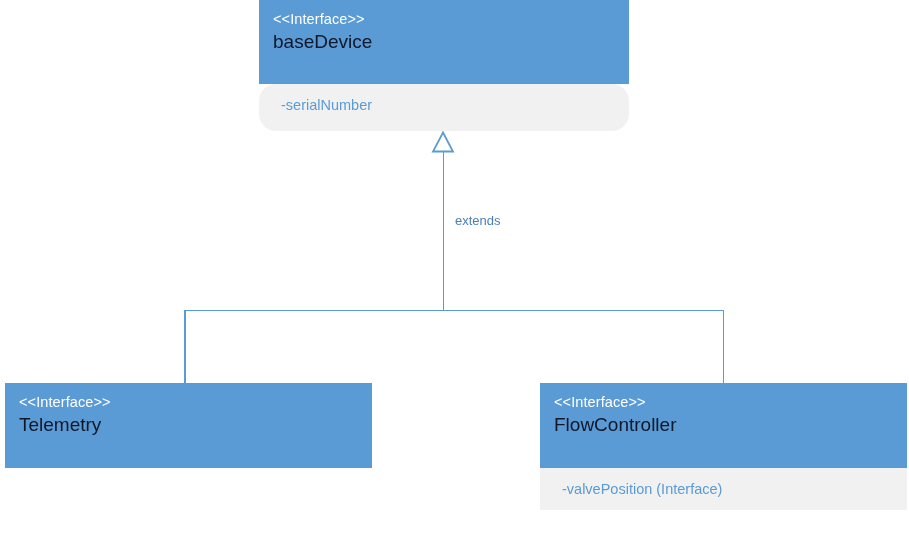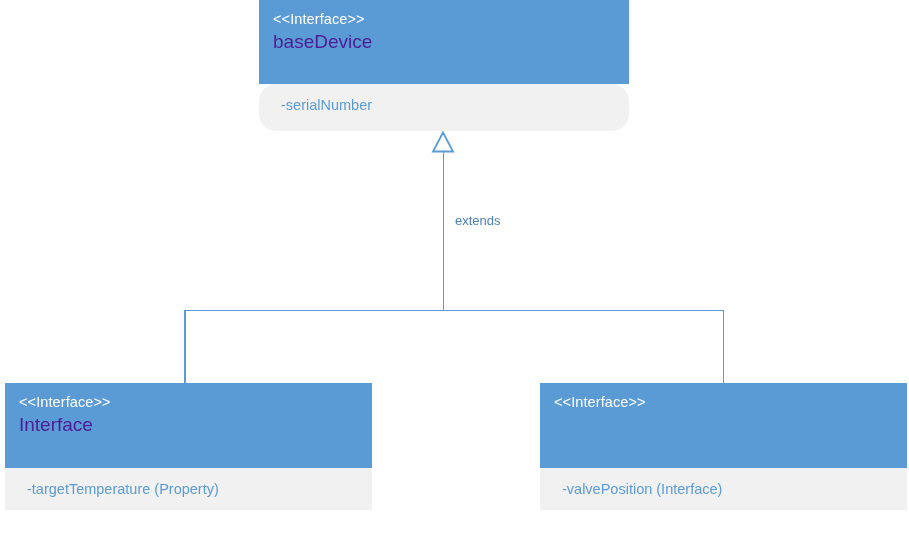--- a/index.html
+++ b/index.html
@@ -32,21 +32,21 @@
     box-sizing: border-box;
   }
   .uml-stereotype {
     color: #ffffff;
     font-size: 14.5px;
     line-height: 20px;
     letter-spacing: 0.1px;
     white-space: nowrap;
   }
   .uml-classname {
-    color: #4c1d95;
+    color: #0f172a;
     font-size: 19px;
     line-height: 26px;
     white-space: nowrap;
   }
   .uml-body {
     background: #f1f1f1;
     box-sizing: border-box;
   }
   .uml-attr {
     color: #5b9bd5;
@@ -136,29 +136,29 @@
   <div class="conn conn-v" id="conn-trunk"></div>
   <div class="conn conn-h" id="conn-branch"></div>
   <div class="conn conn-v" id="conn-left-drop"></div>
   <div class="conn conn-v" id="conn-right-drop"></div>
 
   <div id="label-extends">extends</div>
 
   <div class="uml-class" id="class-thermostat">
     <div class="uml-header">
       <div class="uml-stereotype">&lt;&lt;Interface&gt;&gt;</div>
-      <div class="uml-classname">Interface</div>
+      <div class="uml-classname">Telemetry</div>
     </div>
     <div class="uml-body">
-      <div class="uml-attr">-targetTemperature (Property)</div>
     </div>
   </div>
 
   <div class="uml-class" id="class-flowcontroller">
     <div class="uml-header">
       <div class="uml-stereotype">&lt;&lt;Interface&gt;&gt;</div>
+      <div class="uml-classname">FlowController</div>
     </div>
     <div class="uml-body">
       <div class="uml-attr">-valvePosition (Interface)</div>
     </div>
   </div>
 
 </div>
 
 </body></html>

